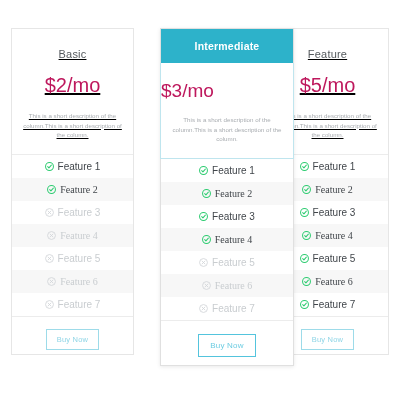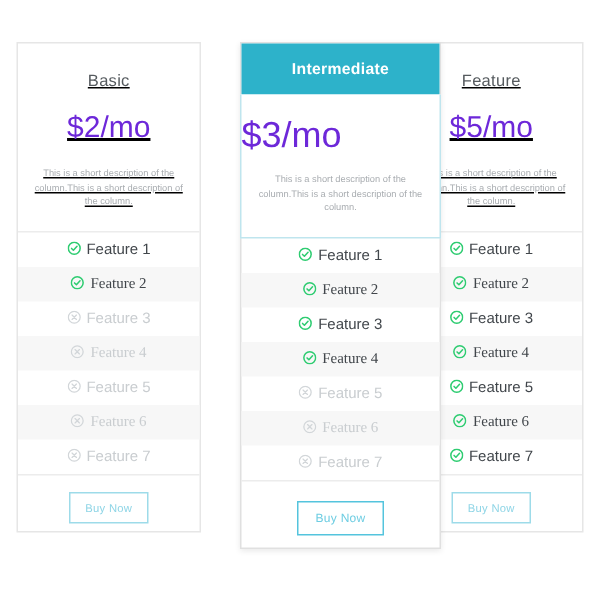--- a/index.html
+++ b/index.html
@@ -49,21 +49,21 @@
     text-decoration: underline;
   }
   .plan-name {
     font-size: 11px;
     color: #555a5e;
     letter-spacing: 0.2px;
     line-height: 14px;
   }
   .plan-price {
     font-size: 20px;
-    color: #6d28d9;
+    color: #be185d;
     font-weight: 400;
     margin-top: 12px;
     line-height: 24px;
   }
   .plan-desc {
     font-size: 6.2px;
     color: #a9adb1;
     line-height: 9.5px;
     padding: 0 11px;
     margin-top: 14px;
@@ -82,21 +82,21 @@
     letter-spacing: 0.2px;
   }
   .featured-pricebox {
     border: 1px solid #bfe5ee;
     border-top: none;
     margin: 0 -1px;
     padding-bottom: 14px;
     background: #ffffff;
   }
   .featured-pricebox .plan-price {
-    font-size: 24px;
+    font-size: 19px;
     margin-top: 0;
     padding-top: 16px;
   }
   .featured-pricebox .plan-desc { margin-top: 12px; }
 
   
   .sep {
     height: 1px;
     background: #ececec;
     margin-top: 14px;

